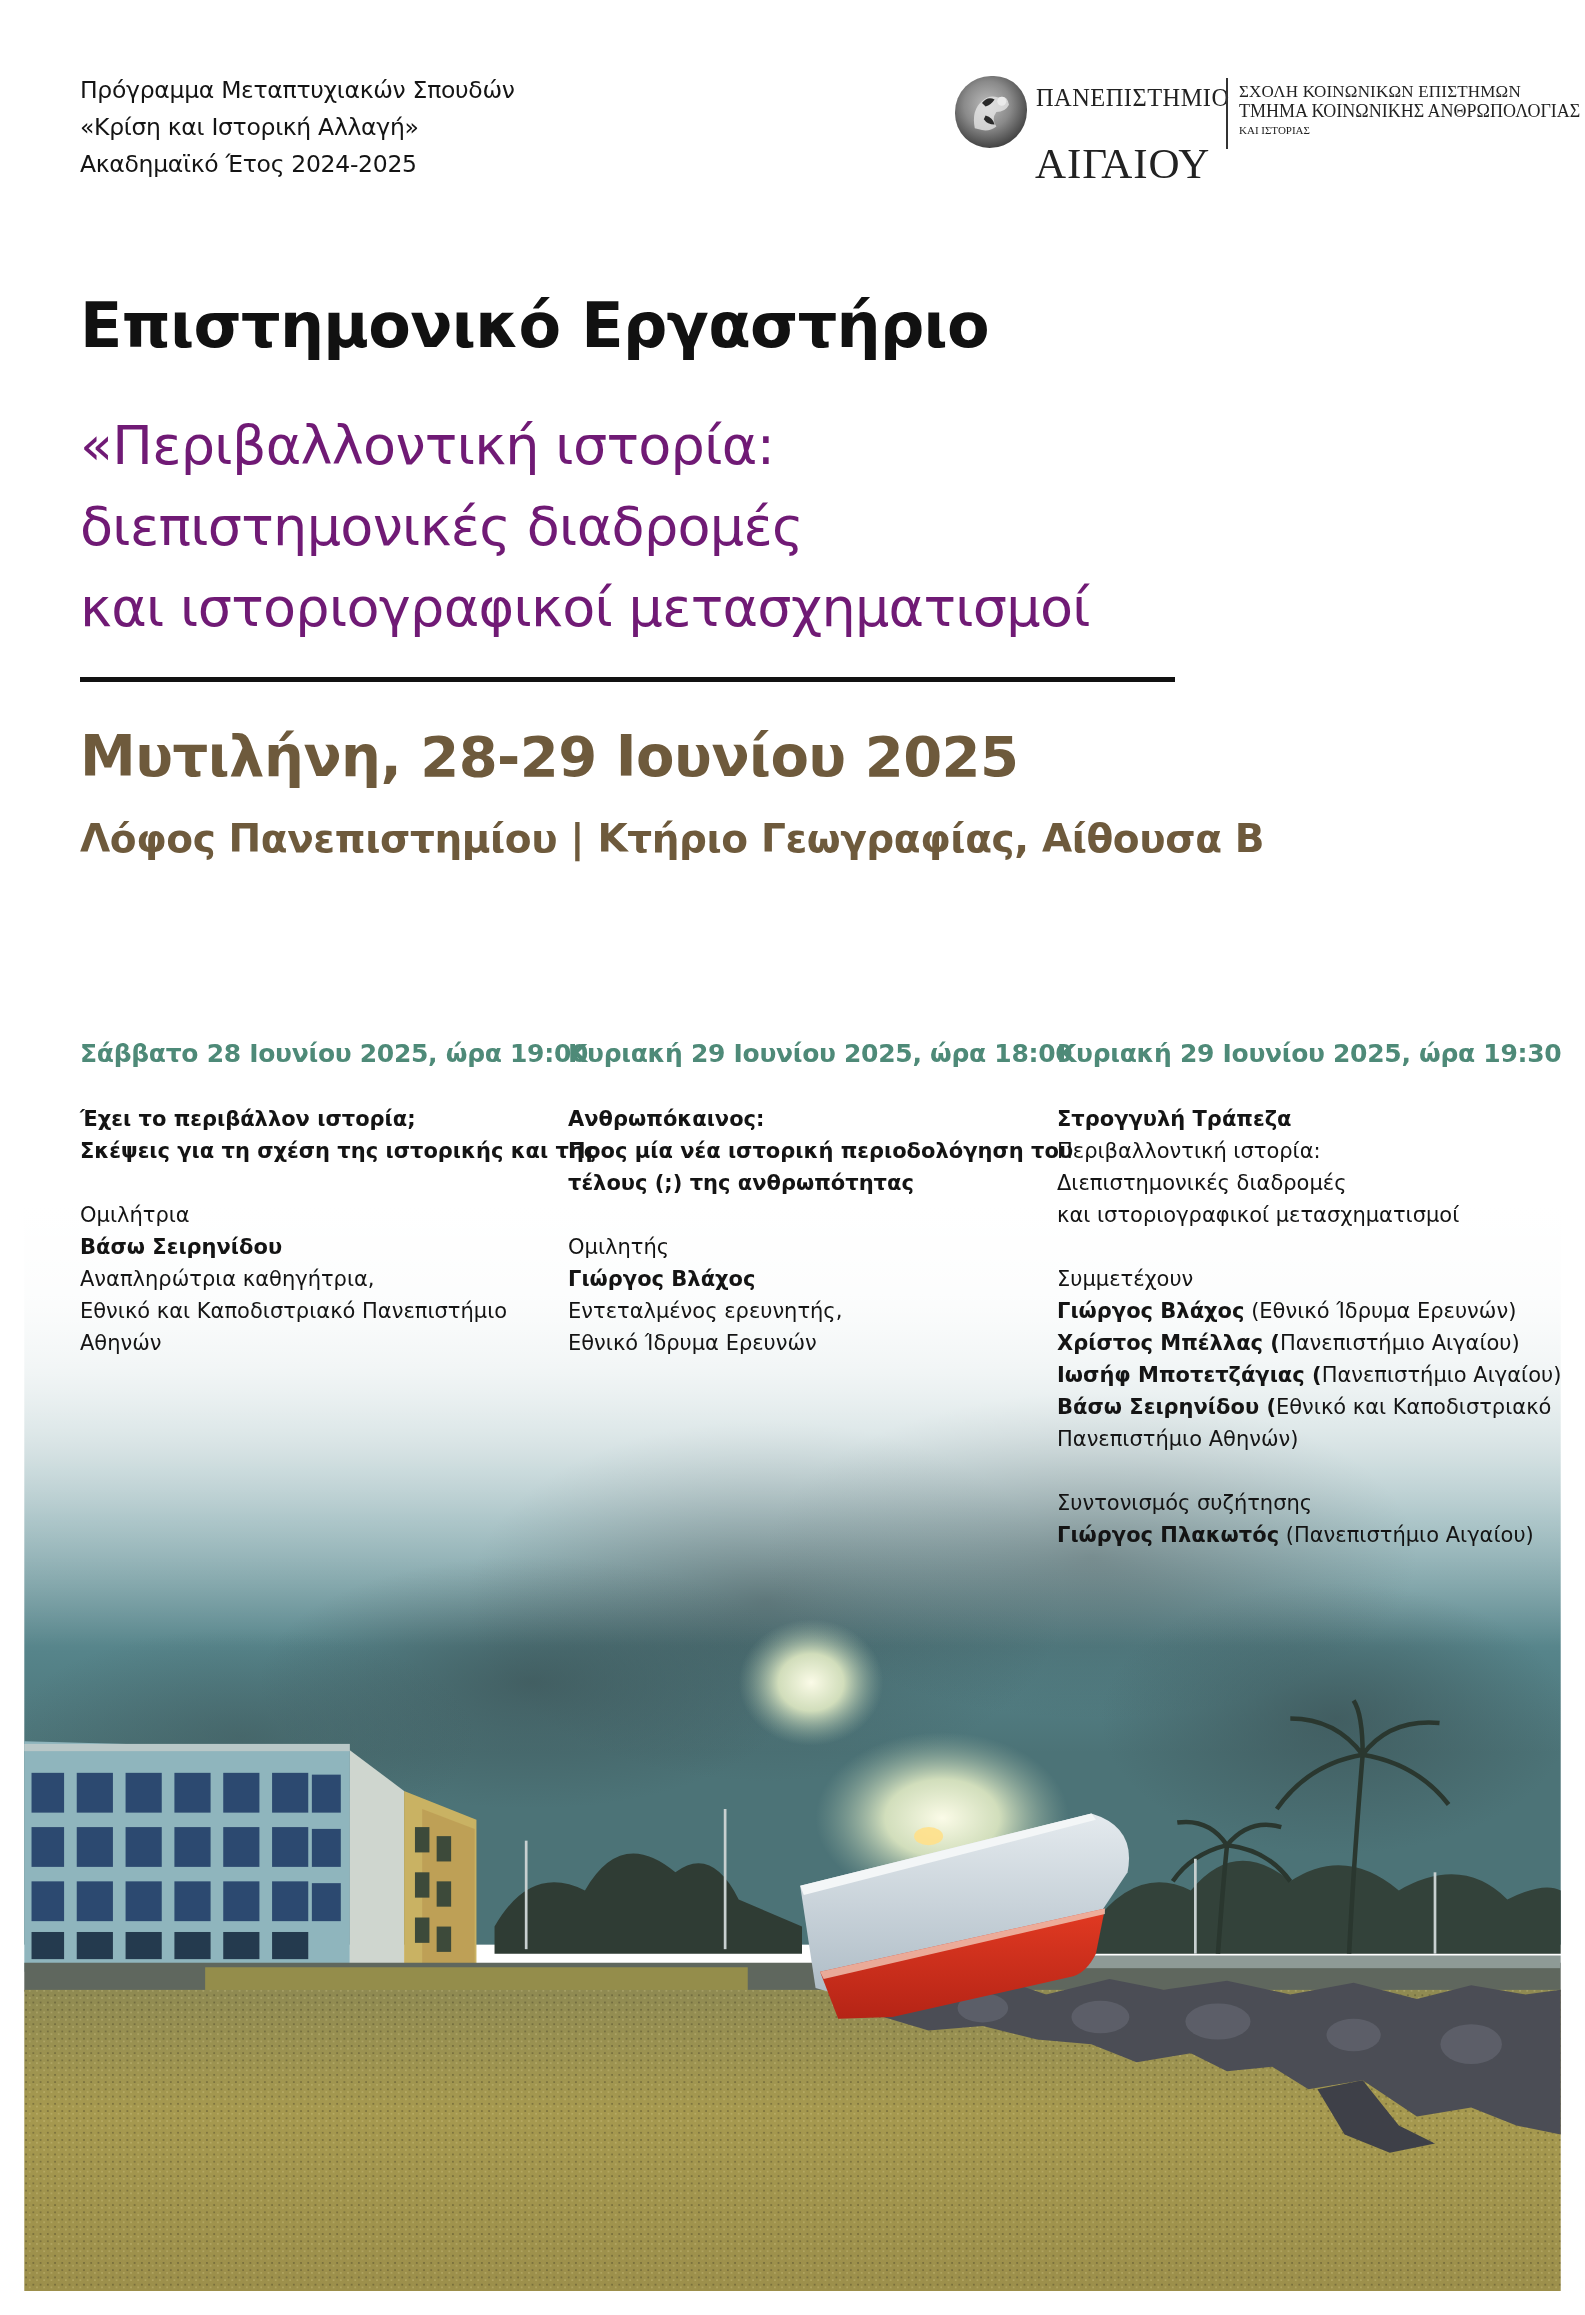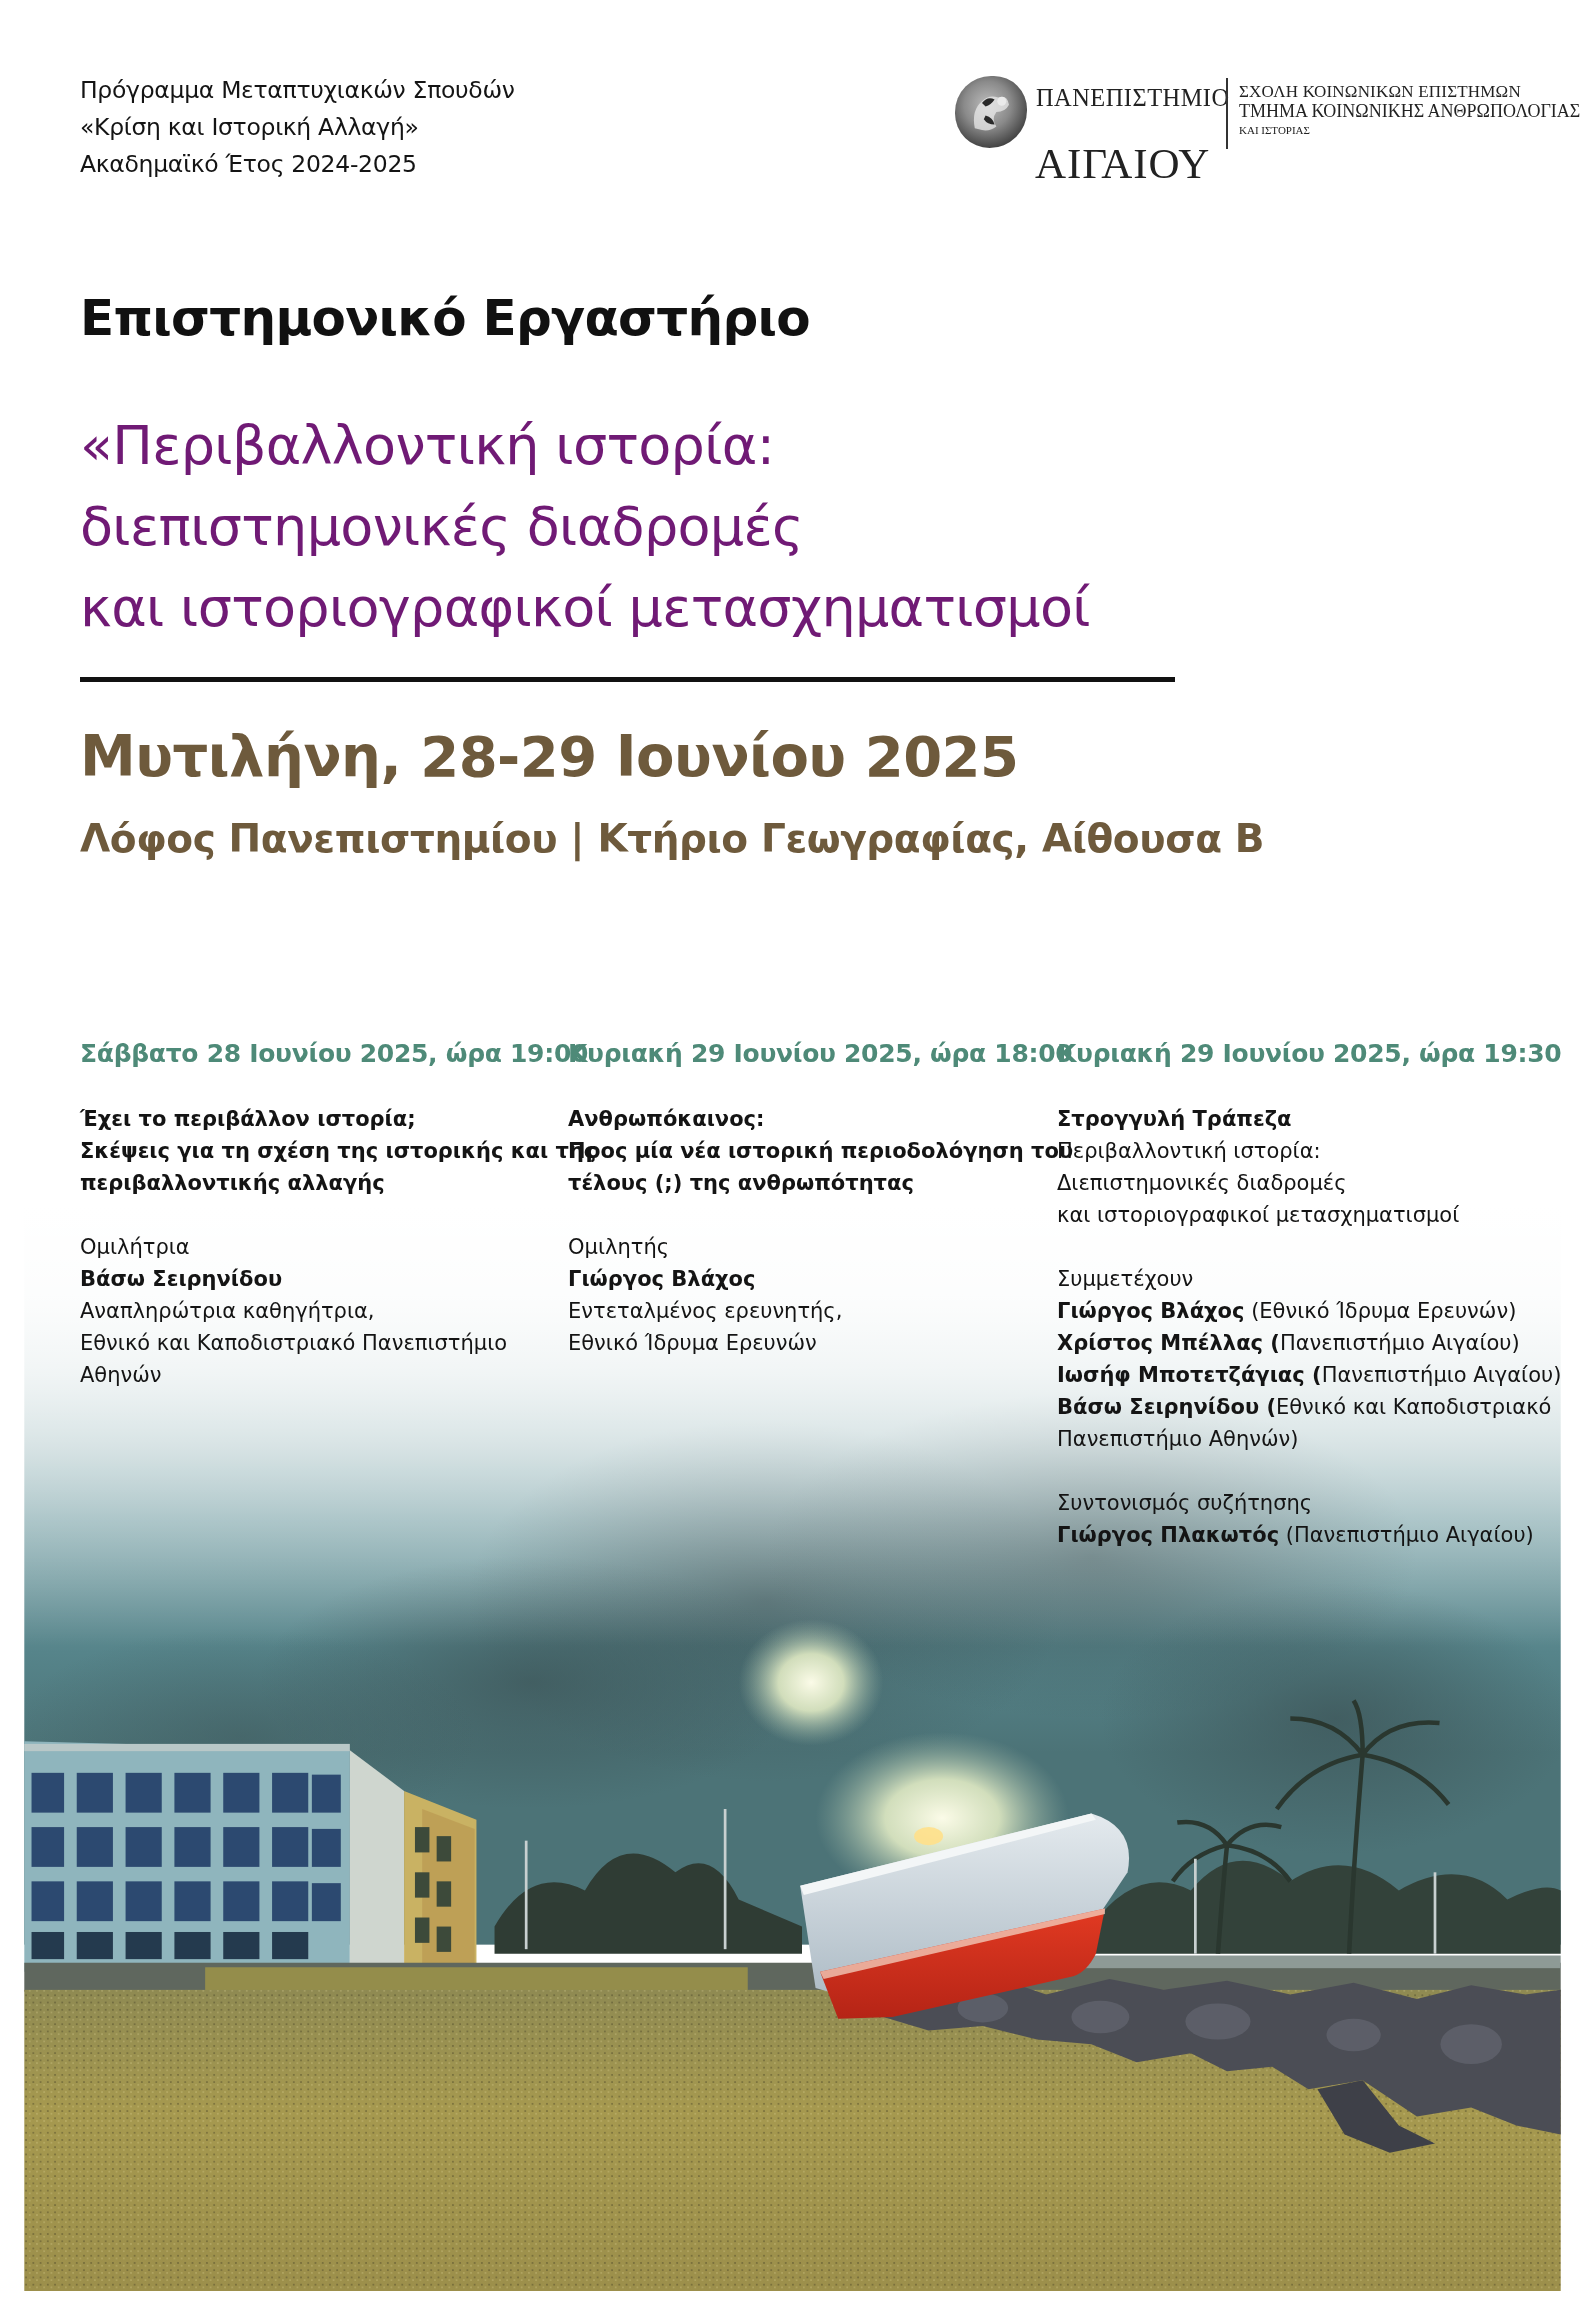--- a/index.html
+++ b/index.html
@@ -23,21 +23,21 @@
   .coin svg { position:absolute; left:0; top:0; }
   .uni1 { position:absolute; left:81px; top:9px; font-family:"Liberation Serif","DejaVu Serif",serif; font-size:24.4px; letter-spacing:0.5px; color:#222; line-height:25px; white-space:nowrap; }
   .uni2 { position:absolute; left:80px; top:33px; font-family:"Liberation Serif","DejaVu Serif",serif; font-size:43px; letter-spacing:0.9px; color:#222; line-height:42px; white-space:nowrap;margin-top:34px; }
   .logo-div { position:absolute; left:271px; top:1.8px; width:1.8px; height:71px; background:#333; }
   .school { position:absolute; left:284px; top:5.4px; font-family:"Liberation Serif","DejaVu Serif",serif; color:#222; white-space:nowrap; }
   .school .s1 { font-size:17px; line-height:21px; letter-spacing:0.2px; }
   .school .s2 { font-size:18px; line-height:19px; }
   .school .s3 { font-size:11px; line-height:18px; }
 
   
-  .workshop { left:80px; top:289px; font-size:50px; font-weight:bold; color:#111; letter-spacing:-0.7px; white-space:nowrap; }
+  .workshop { left:80px; top:289px; font-size:62px; font-weight:bold; color:#111; letter-spacing:-0.7px; white-space:nowrap; }
   .main-title { left:80px; top:405px; font-size:54px; line-height:81px; font-weight:normal; color:#701a75; letter-spacing:-0.7px; }
   .main-title div { white-space:nowrap; }
   .rule { left:80px; top:677px; width:1095px; height:5.4px; background:#111; }
   .date-line { left:80px; top:724px; font-size:56px; font-weight:bold; color:#6e5a3c; letter-spacing:-0.5px; white-space:nowrap;text-align:right; }
   .venue-line { left:80px; top:816px; font-size:39px; font-weight:bold; color:#6e5a3c; letter-spacing:-0.4px; white-space:nowrap; }
 
   
   .photo { left:24.4px; top:1176px; width:1537px; height:1115px; overflow:hidden; }
   .photo svg { display:block; }
   .photo-fade {
@@ -235,21 +235,20 @@
 
 <div class="abs rule"></div>
 
 <div class="abs date-line">Μυτιλήνη, 28-29 Ιουνίου 2025</div>
 <div class="abs venue-line">Λόφος Πανεπιστημίου | Κτήριο Γεωγραφίας, Αίθουσα Β</div>
 
 <div class="abs col c1">
   <div class="day">Σάββατο 28 Ιουνίου 2025, ώρα 19:00</div>
   <div class="talk-title line">Έχει το περιβάλλον ιστορία;</div>
   <div class="talk-title line">Σκέψεις για τη σχέση της ιστορικής και της</div>
-  <div class="talk-title line">περιβαλλοντικής αλλαγής</div>
   <div class="gap"></div>
   <div class="line">Ομιλήτρια</div>
   <div class="line"><b>Βάσω Σειρηνίδου</b></div>
   <div class="line">Αναπληρώτρια καθηγήτρια,</div>
   <div class="line">Εθνικό και Καποδιστριακό Πανεπιστήμιο</div>
   <div class="line">Αθηνών</div>
 </div>
 
 <div class="abs col c2">
   <div class="day">Κυριακή 29 Ιουνίου 2025, ώρα 18:00</div>

